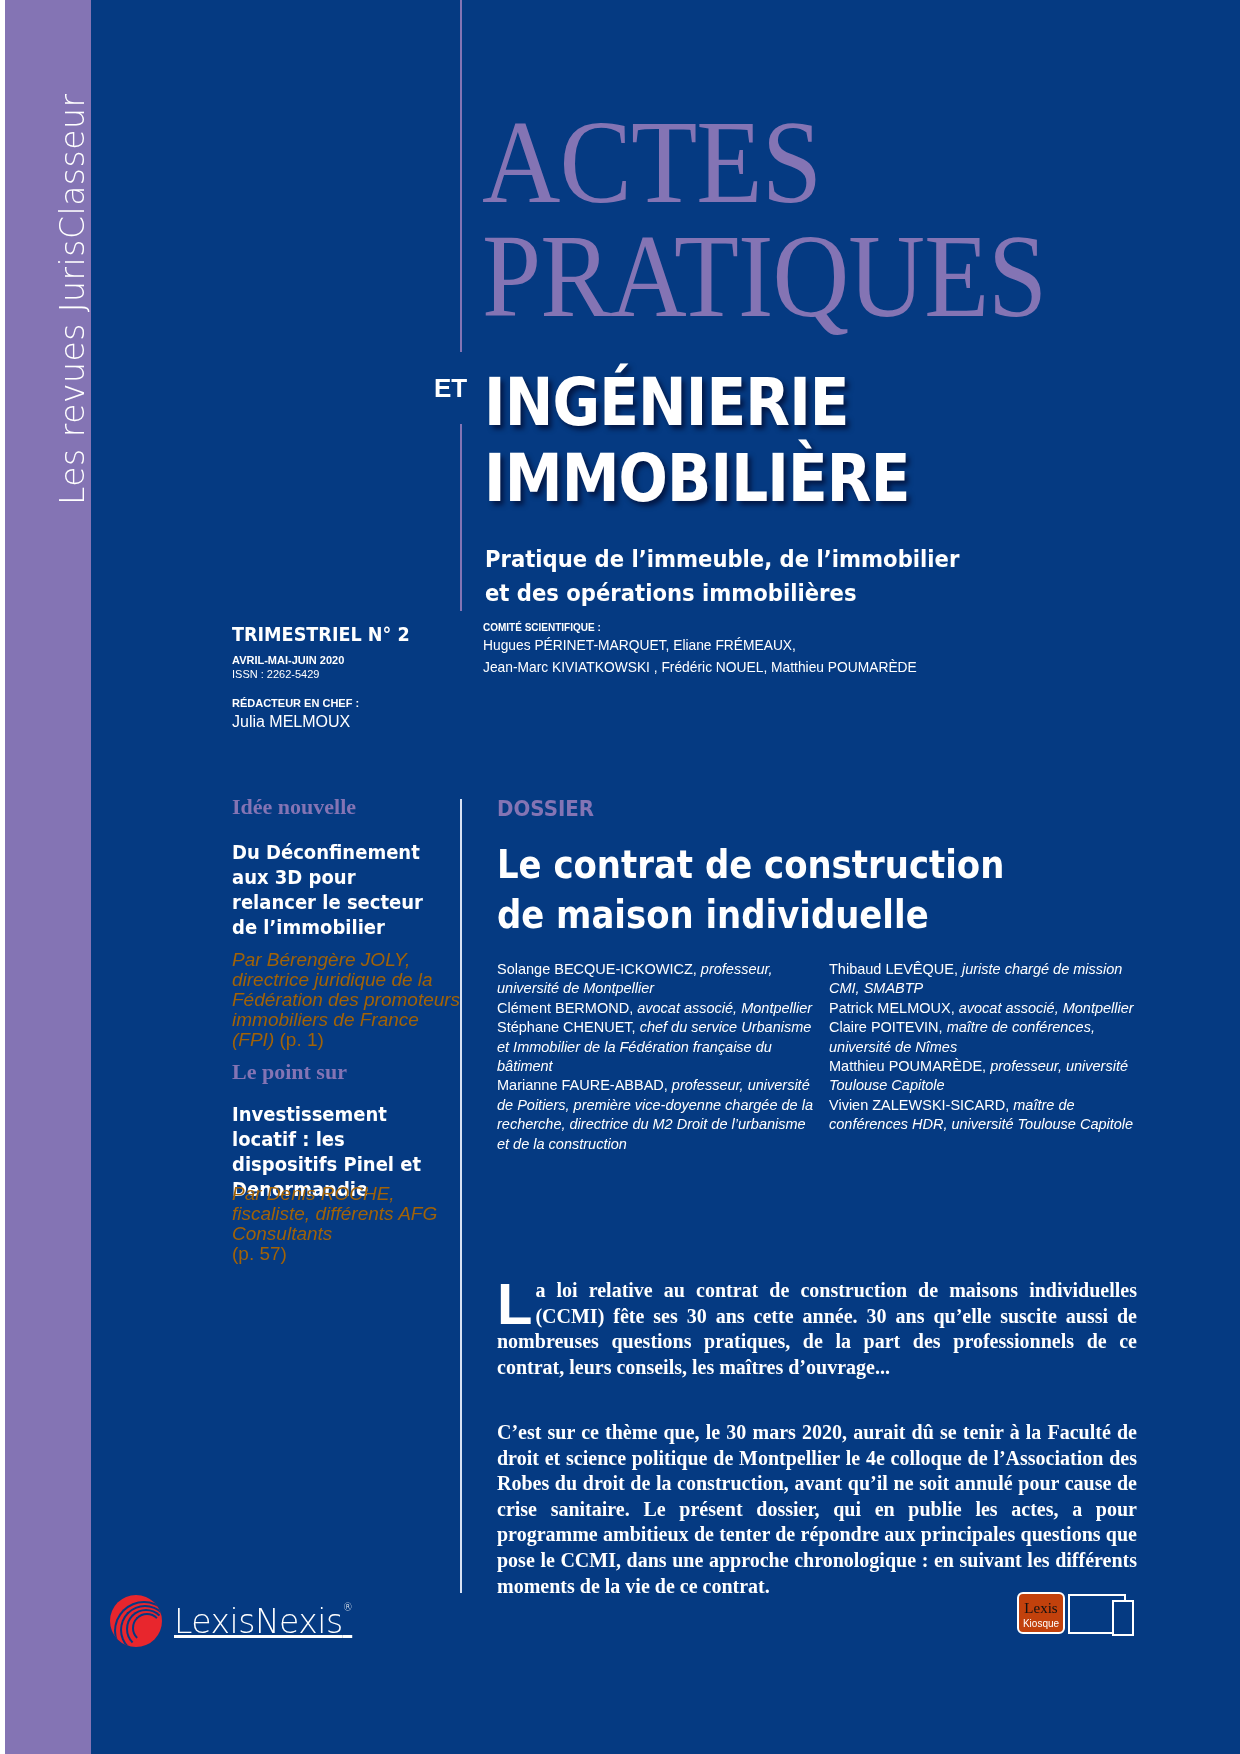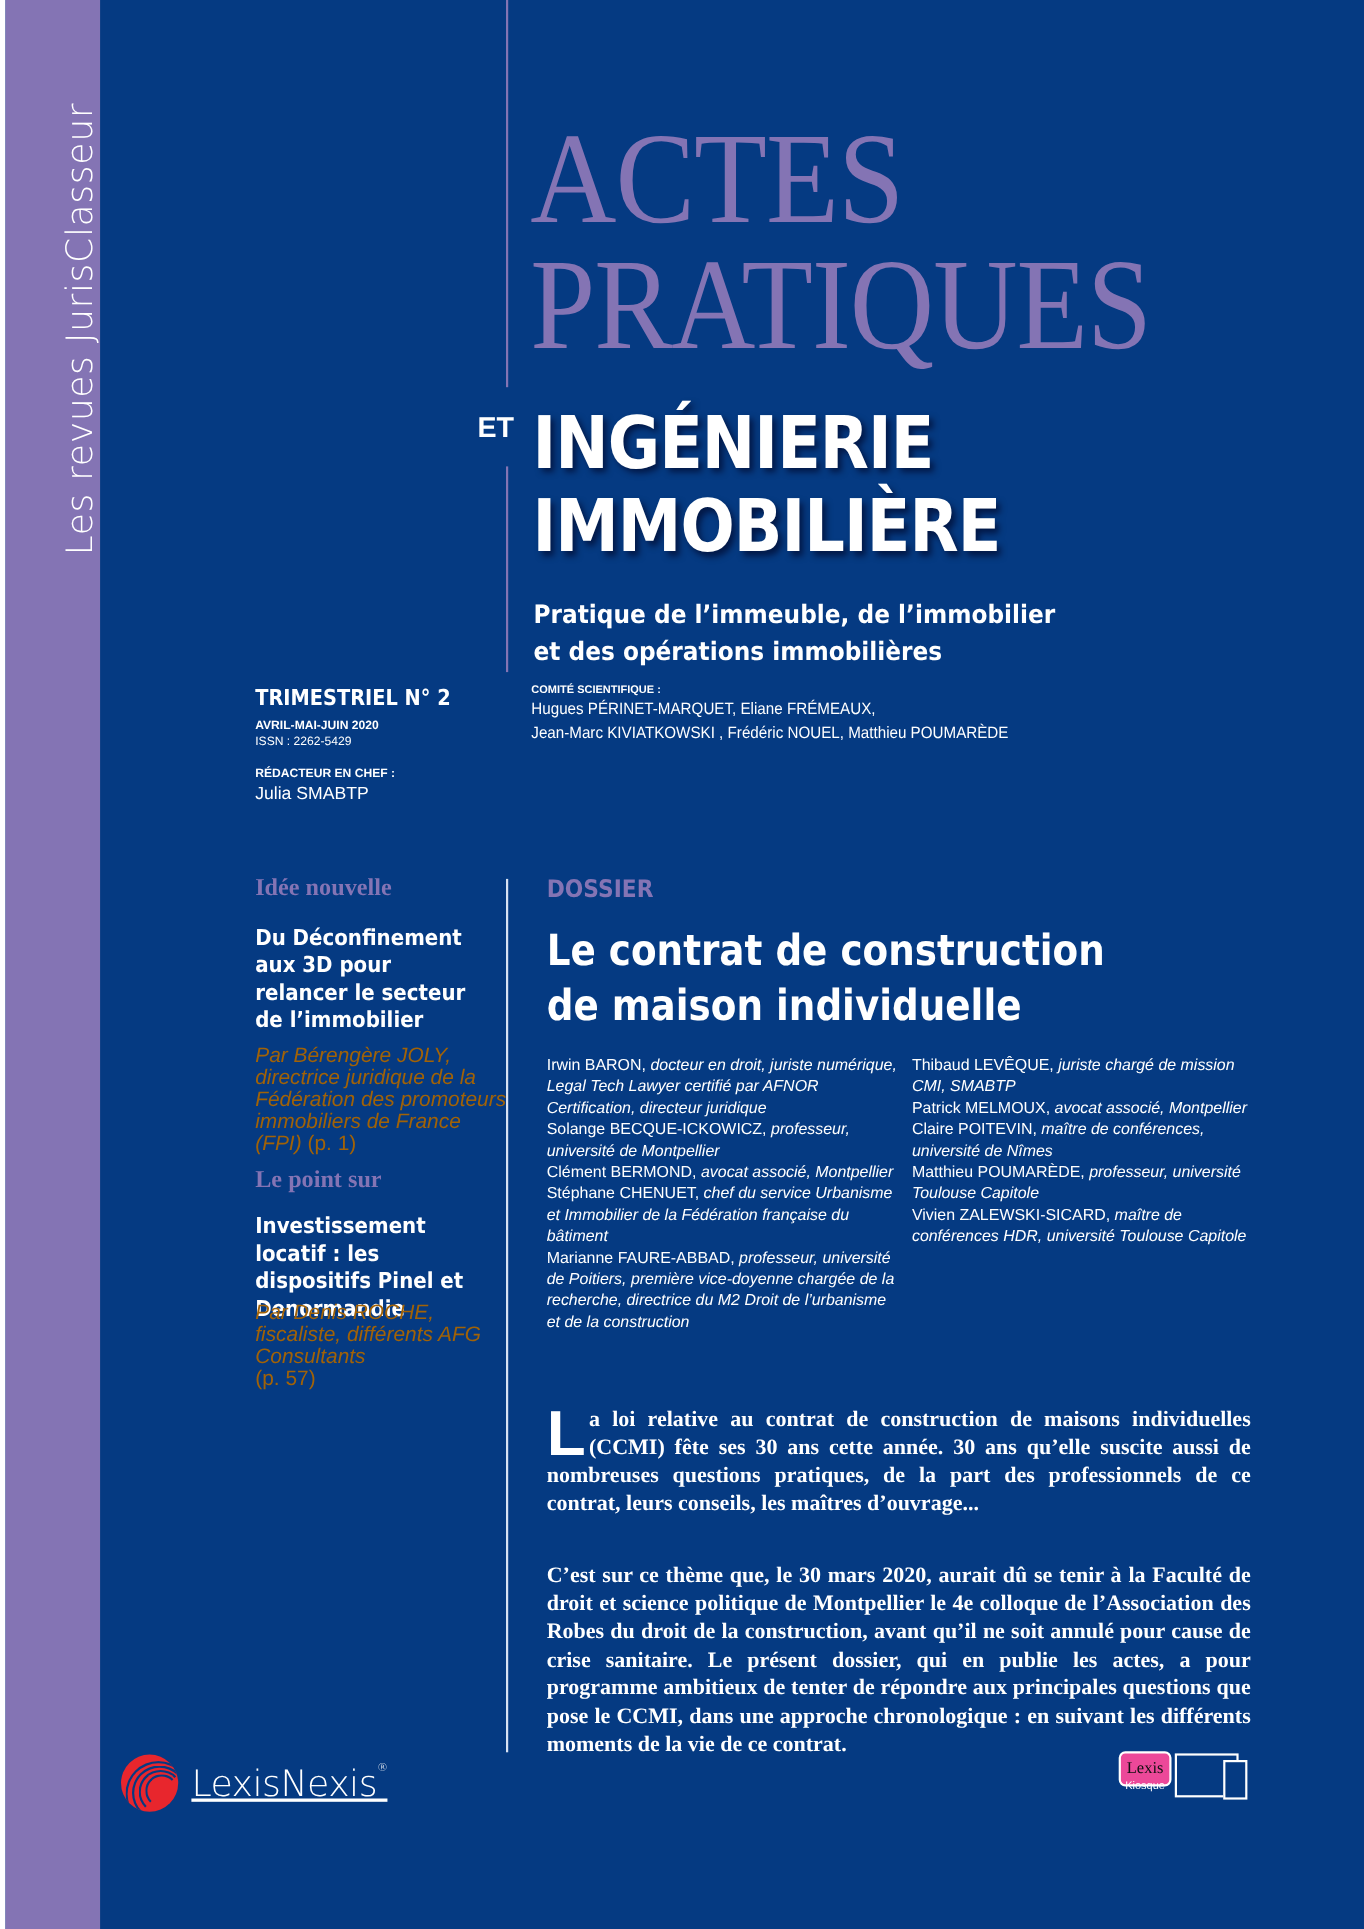--- a/index.html
+++ b/index.html
@@ -73,21 +73,21 @@
   .intro-p2 { top: 1420px; }
   .dropcap { float: left; font-size: 58px; line-height: 48px; margin-right: 3px; margin-top: 2px; color: #fff; font-family: "Liberation Sans", sans-serif; }
 
   .lexis-logo { position: absolute; left: 110px; top: 1595px; display: flex; align-items: center; }
   .lexis-globe { width: 52px; height: 52px; border-radius: 50%; background: #e8262d; position: relative; overflow: hidden; }
   .lexis-globe i { position: absolute; border: 2px solid #053a82; border-radius: 50%; border-right-color: transparent; border-bottom-color: transparent; }
   .lexis-name { color: #fff; font-size: 33px; margin-left: 12px; font-family: "DejaVu Sans", sans-serif; font-weight: 300; letter-spacing: -0.5px; text-decoration: underline; }
   .lexis-name sup { font-size: 10px; vertical-align: top; }
 
   .kiosque { position: absolute; left: 1017px; top: 1592px; width: 120px; height: 50px; }
-  .kiosque-badge { position: absolute; left: 0; top: 0; width: 48px; height: 32px; background: #ec4899; border: 2px solid #fff; border-radius: 6px; color: #111; text-align: center; }
+  .kiosque-badge { position: absolute; left: 0; top: 0; width: 48px; height: 42px; background: #c2410c; border: 2px solid #fff; border-radius: 6px; color: #111; text-align: center; }
   .kiosque-badge .k1 { display: block; font-family: "Liberation Serif", serif; font-size: 15px; line-height: 20px; padding-top: 4px; }
   .kiosque-badge .k2 { display: block; font-size: 10px; line-height: 12px; color: #fff; }
   .kiosque-monitor { position: absolute; left: 51px; top: 2px; width: 58px; height: 40px; border: 2px solid #fff; }
   .kiosque-phone { position: absolute; left: 95px; top: 8px; width: 22px; height: 36px; border: 2px solid #fff; background: #053a82; }
 </style>
 </head>
 <body>
 
 <div class="page"></div>
 
@@ -107,39 +107,38 @@
 
 <div class="subtitle">
   <div>Pratique de l’immeuble, de l’immobilier</div>
   <div>et des opérations immobilières</div>
 </div>
 
 <div class="issue issue-number">TRIMESTRIEL N° 2</div>
 <div class="issue issue-date">AVRIL-MAI-JUIN 2020</div>
 <div class="issue issue-issn">ISSN : 2262-5429</div>
 <div class="issue editor-label">RÉDACTEUR EN CHEF :</div>
-<div class="issue editor-name">Julia SMABTP</div>
+<div class="issue editor-name">Julia MELMOUX</div>
 
 <div class="committee-label">COMITÉ SCIENTIFIQUE :</div>
 <div class="committee-line cl1">Hugues PÉRINET-MARQUET, Eliane FRÉMEAUX,</div>
 <div class="committee-line cl2">Jean-Marc KIVIATKOWSKI , Frédéric NOUEL, Matthieu POUMARÈDE</div>
 
 <div class="section-label sl-idee">Idée nouvelle</div>
 <div class="side-title st1">Du Déconfinement aux 3D pour relancer le secteur de l’immobilier</div>
 <div class="side-by sb1"><span>Par Bérengère JOLY, directrice juridique de la Fédération des promoteurs immobiliers de France (FPI)</span><span class="pg"> (p. 1)</span></div>
 
 <div class="section-label sl-point">Le point sur</div>
 <div class="side-title st2">Investissement locatif : les dispositifs Pinel et Denormandie</div>
 <div class="side-by sb2"><span>Par Denis ROCHE, fiscaliste, différents AFG Consultants</span><br><span class="pg"> (p. 57)</span></div>
 
 <div class="dossier-label">DOSSIER</div>
 <div class="dossier-title">Le contrat de construction de maison individuelle</div>
 
 <div class="authors authors-left">
-  <div><span>Irwin BARON,</span><span class="role"> docteur en droit, juriste numérique, Legal Tech Lawyer certifié par AFNOR Certification, directeur juridique</span></div>
   <div><span>Solange BECQUE-ICKOWICZ,</span><span class="role"> professeur, université de Montpellier</span></div>
   <div><span>Clément BERMOND,</span><span class="role"> avocat associé, Montpellier</span></div>
   <div><span>Stéphane CHENUET,</span><span class="role"> chef du service Urbanisme et Immobilier de la Fédération française du bâtiment</span></div>
   <div><span>Marianne FAURE-ABBAD,</span><span class="role"> professeur, université de Poitiers, première vice-doyenne chargée de la recherche, directrice du M2 Droit de l’urbanisme et de la construction</span></div>
 </div>
 
 <div class="authors authors-right">
   <div><span>Thibaud LEVÊQUE,</span><span class="role"> juriste chargé de mission CMI, SMABTP</span></div>
   <div><span>Patrick MELMOUX,</span><span class="role"> avocat associé, Montpellier</span></div>
   <div><span>Claire POITEVIN,</span><span class="role"> maître de conférences, université de Nîmes</span></div>

